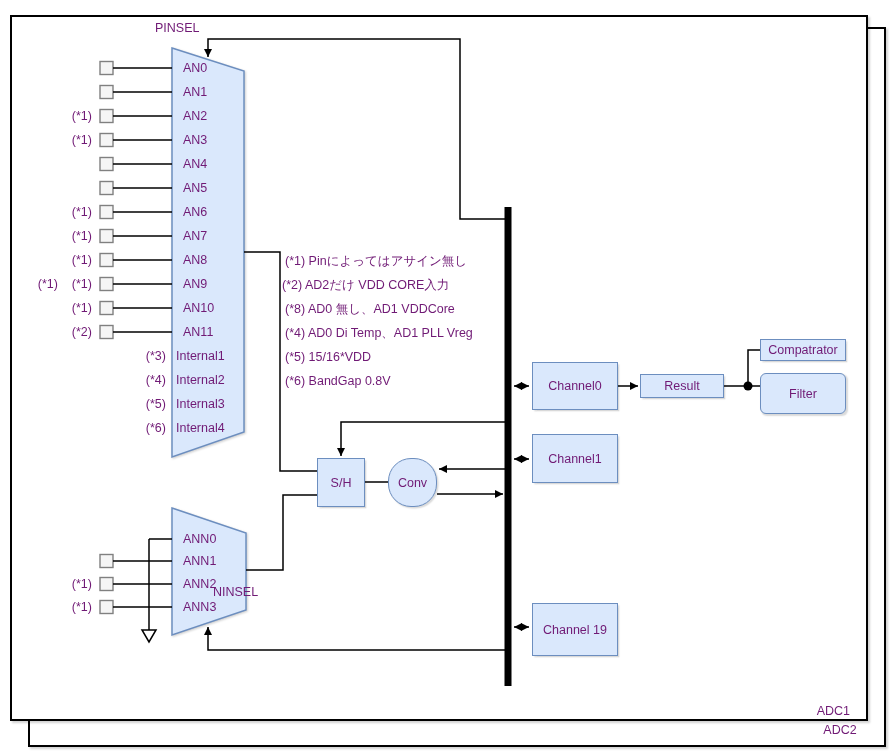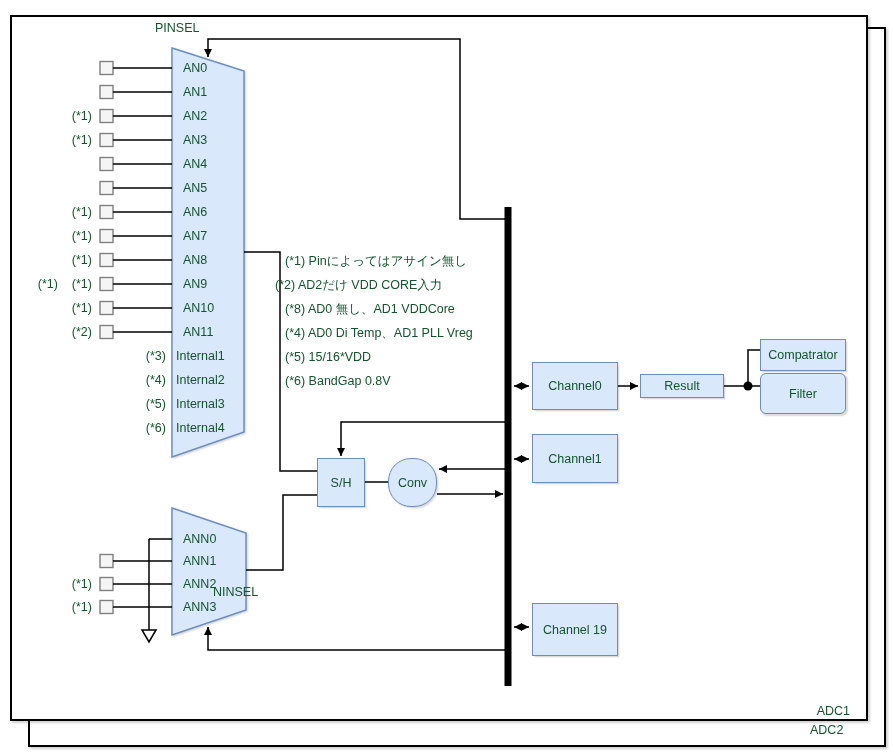--- a/index.html
+++ b/index.html
@@ -2,21 +2,21 @@
 <html style="--box-fill: #dae8fc; --box-stroke: #6c8ebf; --wire: #000000; --pin-fill: #f5f5f5; --pin-stroke: #808080; --frame-stroke: #000000; --bg: #ffffff;"><head>
 <meta charset="utf-8">
 <style>
   :root{
     --box-fill:#dae8fc; --box-stroke:#6c8ebf; --wire:#000000;
     --pin-fill:#f5f5f5; --pin-stroke:#808080; --frame-stroke:#000000; --bg:#ffffff;
   }
   html,body{margin:0;padding:0;background:#fff;}
   #stage{
     position:relative; width:894px; height:756px; background:var(--bg);
-    font-family:"Liberation Sans","DejaVu Sans",sans-serif; color:#14532d; overflow:hidden;
+    font-family:"Liberation Sans","DejaVu Sans",sans-serif; color:#701a75; overflow:hidden;
   }
   .frame{position:absolute; background:#fff; border:2px solid var(--frame-stroke);
          box-shadow:2px 2px 2px rgba(0,0,0,0.18); box-sizing:border-box;}
   .box{position:absolute; background:var(--box-fill); border:1.5px solid var(--box-stroke);
        box-sizing:border-box; display:flex; align-items:center; justify-content:center;
        font-size:12.5px; white-space:nowrap; box-shadow:1.5px 1.5px 1.5px rgba(0,0,0,0.15);}
   .lbl{position:absolute; font-size:12.5px; height:18px; line-height:18px; white-space:nowrap;}
   .note-an{left:56px; width:36px; text-align:right;}
   .note-int{left:126px; width:40px; text-align:right;}
   .note-far{left:30px; width:28px; text-align:right;}
@@ -153,31 +153,31 @@
   <div class="lbl txt" style="top:419px; left:176px;">Internal4</div>
 
   <div class="lbl txt row-lbl" style="top:530px;">ANN0</div>
   <div class="lbl txt row-lbl" style="top:552px;">ANN1</div>
   <div class="lbl txt note-an" style="top:575px;">(*1)</div>
   <div class="lbl txt row-lbl" style="top:575px;">ANN2</div>
   <div class="lbl txt note-an" style="top:598px;">(*1)</div>
   <div class="lbl txt row-lbl" style="top:598px;">ANN3</div>
 
   <div class="lbl txt" style="left:285px; top:252px;">(*1) Pinによってはアサイン無し</div>
-  <div class="lbl txt" style="left:275px; top:276px;">(*2) AD2だけ VDD CORE入力</div>
+  <div class="lbl txt" style="left:282px; top:276px;">(*2) AD2だけ VDD CORE入力</div>
   <div class="lbl txt" style="left:285px; top:300px;">(*8) AD0 無し、AD1 VDDCore</div>
   <div class="lbl txt" style="left:285px; top:324px;">(*4) AD0 Di Temp、AD1 PLL Vreg</div>
   <div class="lbl txt" style="left:285px; top:348px;">(*5) 15/16*VDD</div>
   <div class="lbl txt" style="left:285px; top:372px;">(*6) BandGap 0.8V</div>
 
   <div class="box txt" style="left:317px; top:458px; width:48px; height:49px;">S/H</div>
   <div class="box txt" style="left:388px; top:458px; width:49px; height:49px;border-radius:23px;">Conv</div>
   <div class="box txt" style="left:532px; top:362px; width:86px; height:48px;">Channel0</div>
   <div class="box txt" style="left:532px; top:434px; width:86px; height:49px;">Channel1</div>
   <div class="box txt" style="left:532px; top:603px; width:86px; height:53px;">Channel 19</div>
   <div class="box txt" style="left:640px; top:374px; width:84px; height:24px;">Result</div>
-  <div class="box txt" style="left:760px; top:339px; width:86px; height:32px;">Compatrator</div>
+  <div class="box txt" style="left:760px; top:339px; width:86px; height:22px;">Compatrator</div>
   <div class="box txt" style="left:760px; top:373px; width:86px; height:41px;border-radius:6px;">Filter</div>
 
   <div class="lbl txt" style="left:790px; top:702px; width:60px; text-align:right;">ADC1</div>
-  <div class="lbl txt" style="left:810px; top:721px; width:60px; text-align:left;">ADC2</div>
+  <div class="lbl txt" style="left:810px; top:721px; width:60px; text-align:center;">ADC2</div>
 
 </div>
 
 </body></html>

